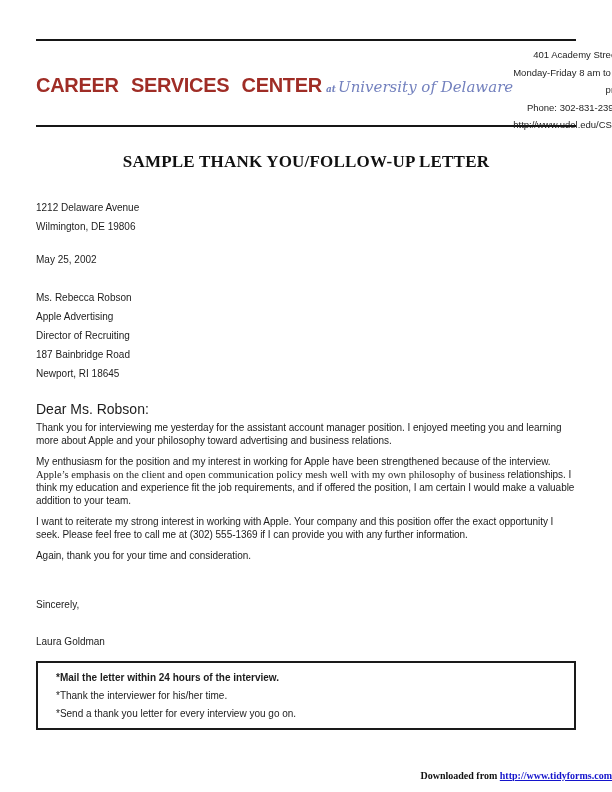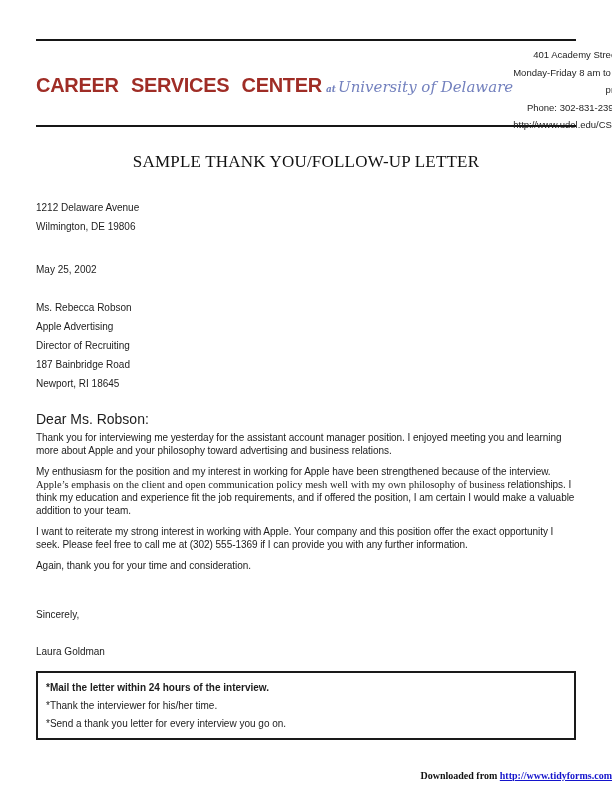--- a/index.html
+++ b/index.html
@@ -51,51 +51,51 @@
   .contact {
     text-align: right;
     font-size: 9.5px;
     line-height: 17.5px;
     padding-top: 5px;
     color: #1e1e1e;
   }
 
   .title {
     font-family: "Liberation Serif", serif;
-    font-weight: normal;
+    font-weight: bold;
     font-size: 17px;
     letter-spacing: 0.2px;
     text-align: center;
     margin: 25px 0 0 0;
     color: #111;
   }
 
   .line10 { font-size: 10px; line-height: 19px; }
   .sender    { margin-top: 26px; }
-  .date-line { margin-top: 27px; line-height: 13px; }
+  .date-line { margin-top: 17px; line-height: 13px; }
   .recipient { margin-top: 22px; }
   .salutation{ margin-top: 20px; line-height: 13px; font-size: 14px; }
 
   .body-p {
     font-size: 10px;
     line-height: 13px;
     letter-spacing: -0.05px;
     margin: 8px 0 0 0;
     text-align: left;
   }
   .body-p.first { margin-top: 5px; }
   .serif-run { font-family: "Liberation Serif", serif; font-size: 10.5px; letter-spacing: 0; }
 
   .closing   { margin-top: 36px; font-size: 10px; line-height: 13px; }
   .signature { margin-top: 24px; font-size: 10px; line-height: 13px; }
 
   .tips-box {
     margin-top: 13px;
     border: 2px solid #1a1a1a;
-    padding: 6px 8px 5px 8px;
+    padding: 6px 8px 5px 18px;
   }
   .tip { font-size: 10px; line-height: 18px; }
   .tip-bold { font-weight: bold; }
 
   .footer {
     position: absolute;
     left: 0; right: 0;
     bottom: 11px;
     text-align: right;
     font-family: "Liberation Serif", serif;

